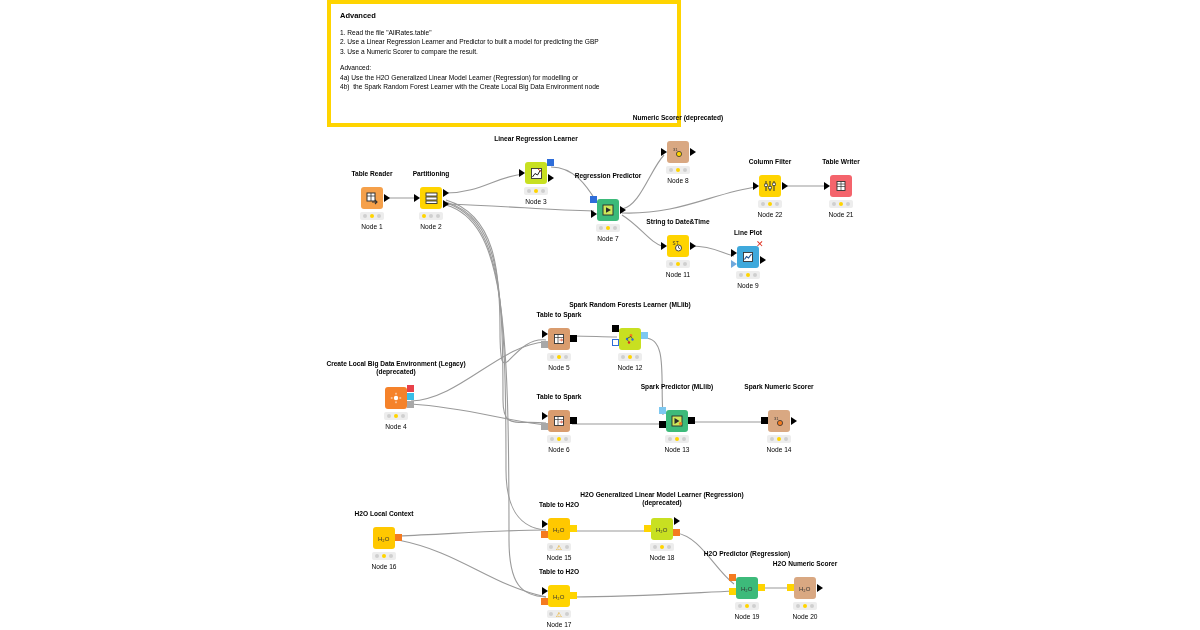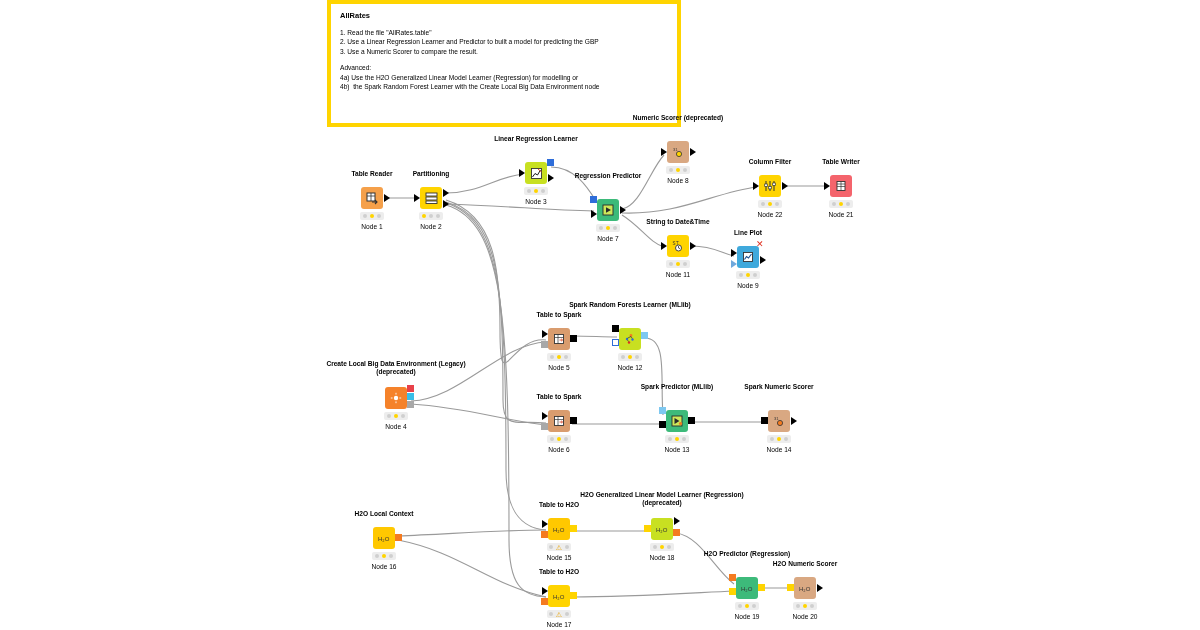--- a/index.html
+++ b/index.html
@@ -107,21 +107,21 @@
 
       <path d="M676,533 C700,536 715,570 734,584"></path>
 
       <path d="M572,597 C630,597 690,593 734,591"></path>
 
       <path d="M760,588 L793,588"></path>
     </g>
   </svg>
 
   <div id="annotation">
-    <div class="ann-title">AllRates</div>
+    <div class="ann-title">Advanced</div>
     <div class="ann-line">1. Read the file "AllRates.table"</div>
     <div class="ann-line">2. Use a Linear Regression Learner and Predictor to built a model for predicting the GBP</div>
     <div class="ann-line">3. Use a Numeric Scorer to compare the result.</div>
     <div class="ann-gap"></div>
     <div class="ann-line">Advanced:</div>
     <div class="ann-line">4a) Use the H2O Generalized Linear Model Learner (Regression) for modelling or</div>
     <div class="ann-line">4b)  the Spark Random Forest Learner with the Create Local Big Data Environment node</div>
   </div>
 
   <div class="node" style="left:372px;top:198px">

